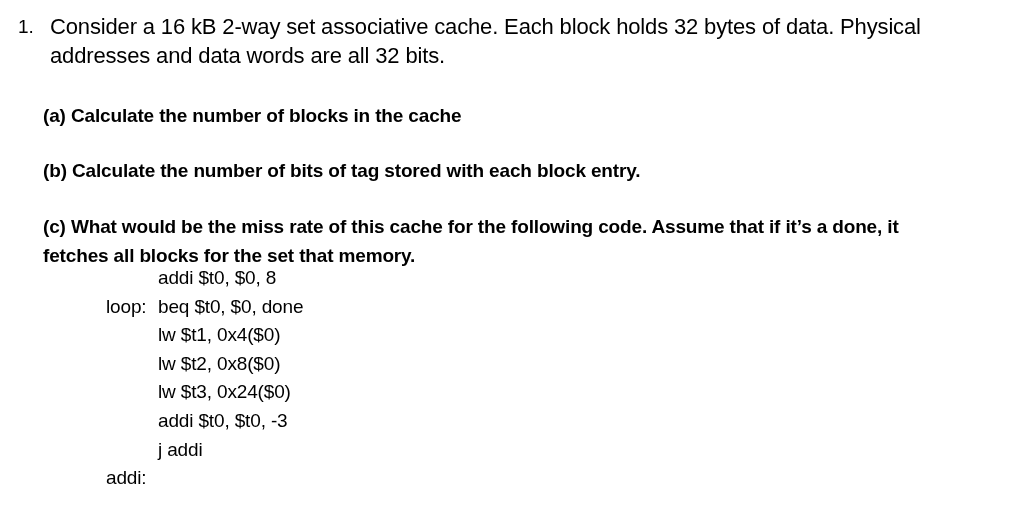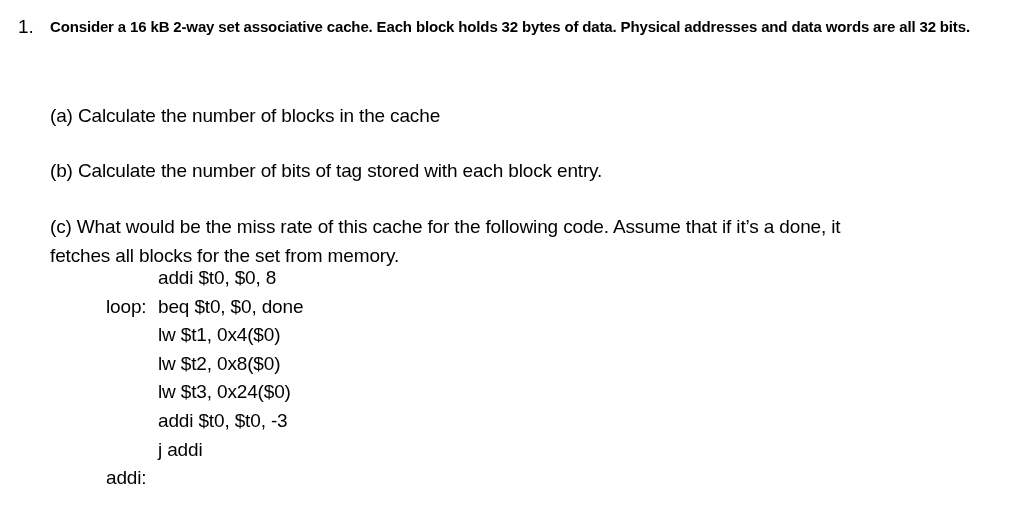--- a/index.html
+++ b/index.html
@@ -42,36 +42,36 @@
     padding-left: 18px;
     box-sizing: border-box;
     font-size: 19px;
     line-height: 29px;
     letter-spacing: -0.1px;
   }
 
   .q-body {
     flex: 1 1 auto;
     width: 962px;
-    font-size: 15px;
+    font-size: 22px;
     line-height: 29px;
     letter-spacing: -0.15px;
     padding-right: 16px;
     box-sizing: border-box;
-    font-weight: bold;
   }
 
   
   .subpart {
     position: absolute;
-    left: 50px;
+    left: 43px;
     width: 956px;
     font-size: 19px;
     line-height: 29px;
     letter-spacing: -0.15px;
+    font-weight: bold;
   }
 
   #subpart-a { top: 101px; }
   #subpart-b { top: 156px; }
   #subpart-c { top: 212px; }
 
   .subpart .line { white-space: pre-wrap; }
 
   
   .code-block {
@@ -119,21 +119,21 @@
   <div class="subpart" id="subpart-a">
     <div class="line">(a) Calculate the number of blocks in the cache</div>
   </div>
 
   <div class="subpart" id="subpart-b">
     <div class="line">(b) Calculate the number of bits of tag stored with each block entry.</div>
   </div>
 
   <div class="subpart" id="subpart-c">
     <div class="line">(c) What would be the miss rate of this cache for the following code. Assume that if it’s a done, it</div>
-    <div class="line">fetches all blocks for the set from memory.</div>
+    <div class="line">fetches all blocks for the set that memory.</div>
   </div>
 
   <div class="code-block">
 
     <div class="code-line">
       <div class="code-label"></div>
       <div class="code-text">addi $t0, $0, 8</div>
     </div>
 
     <div class="code-line">

